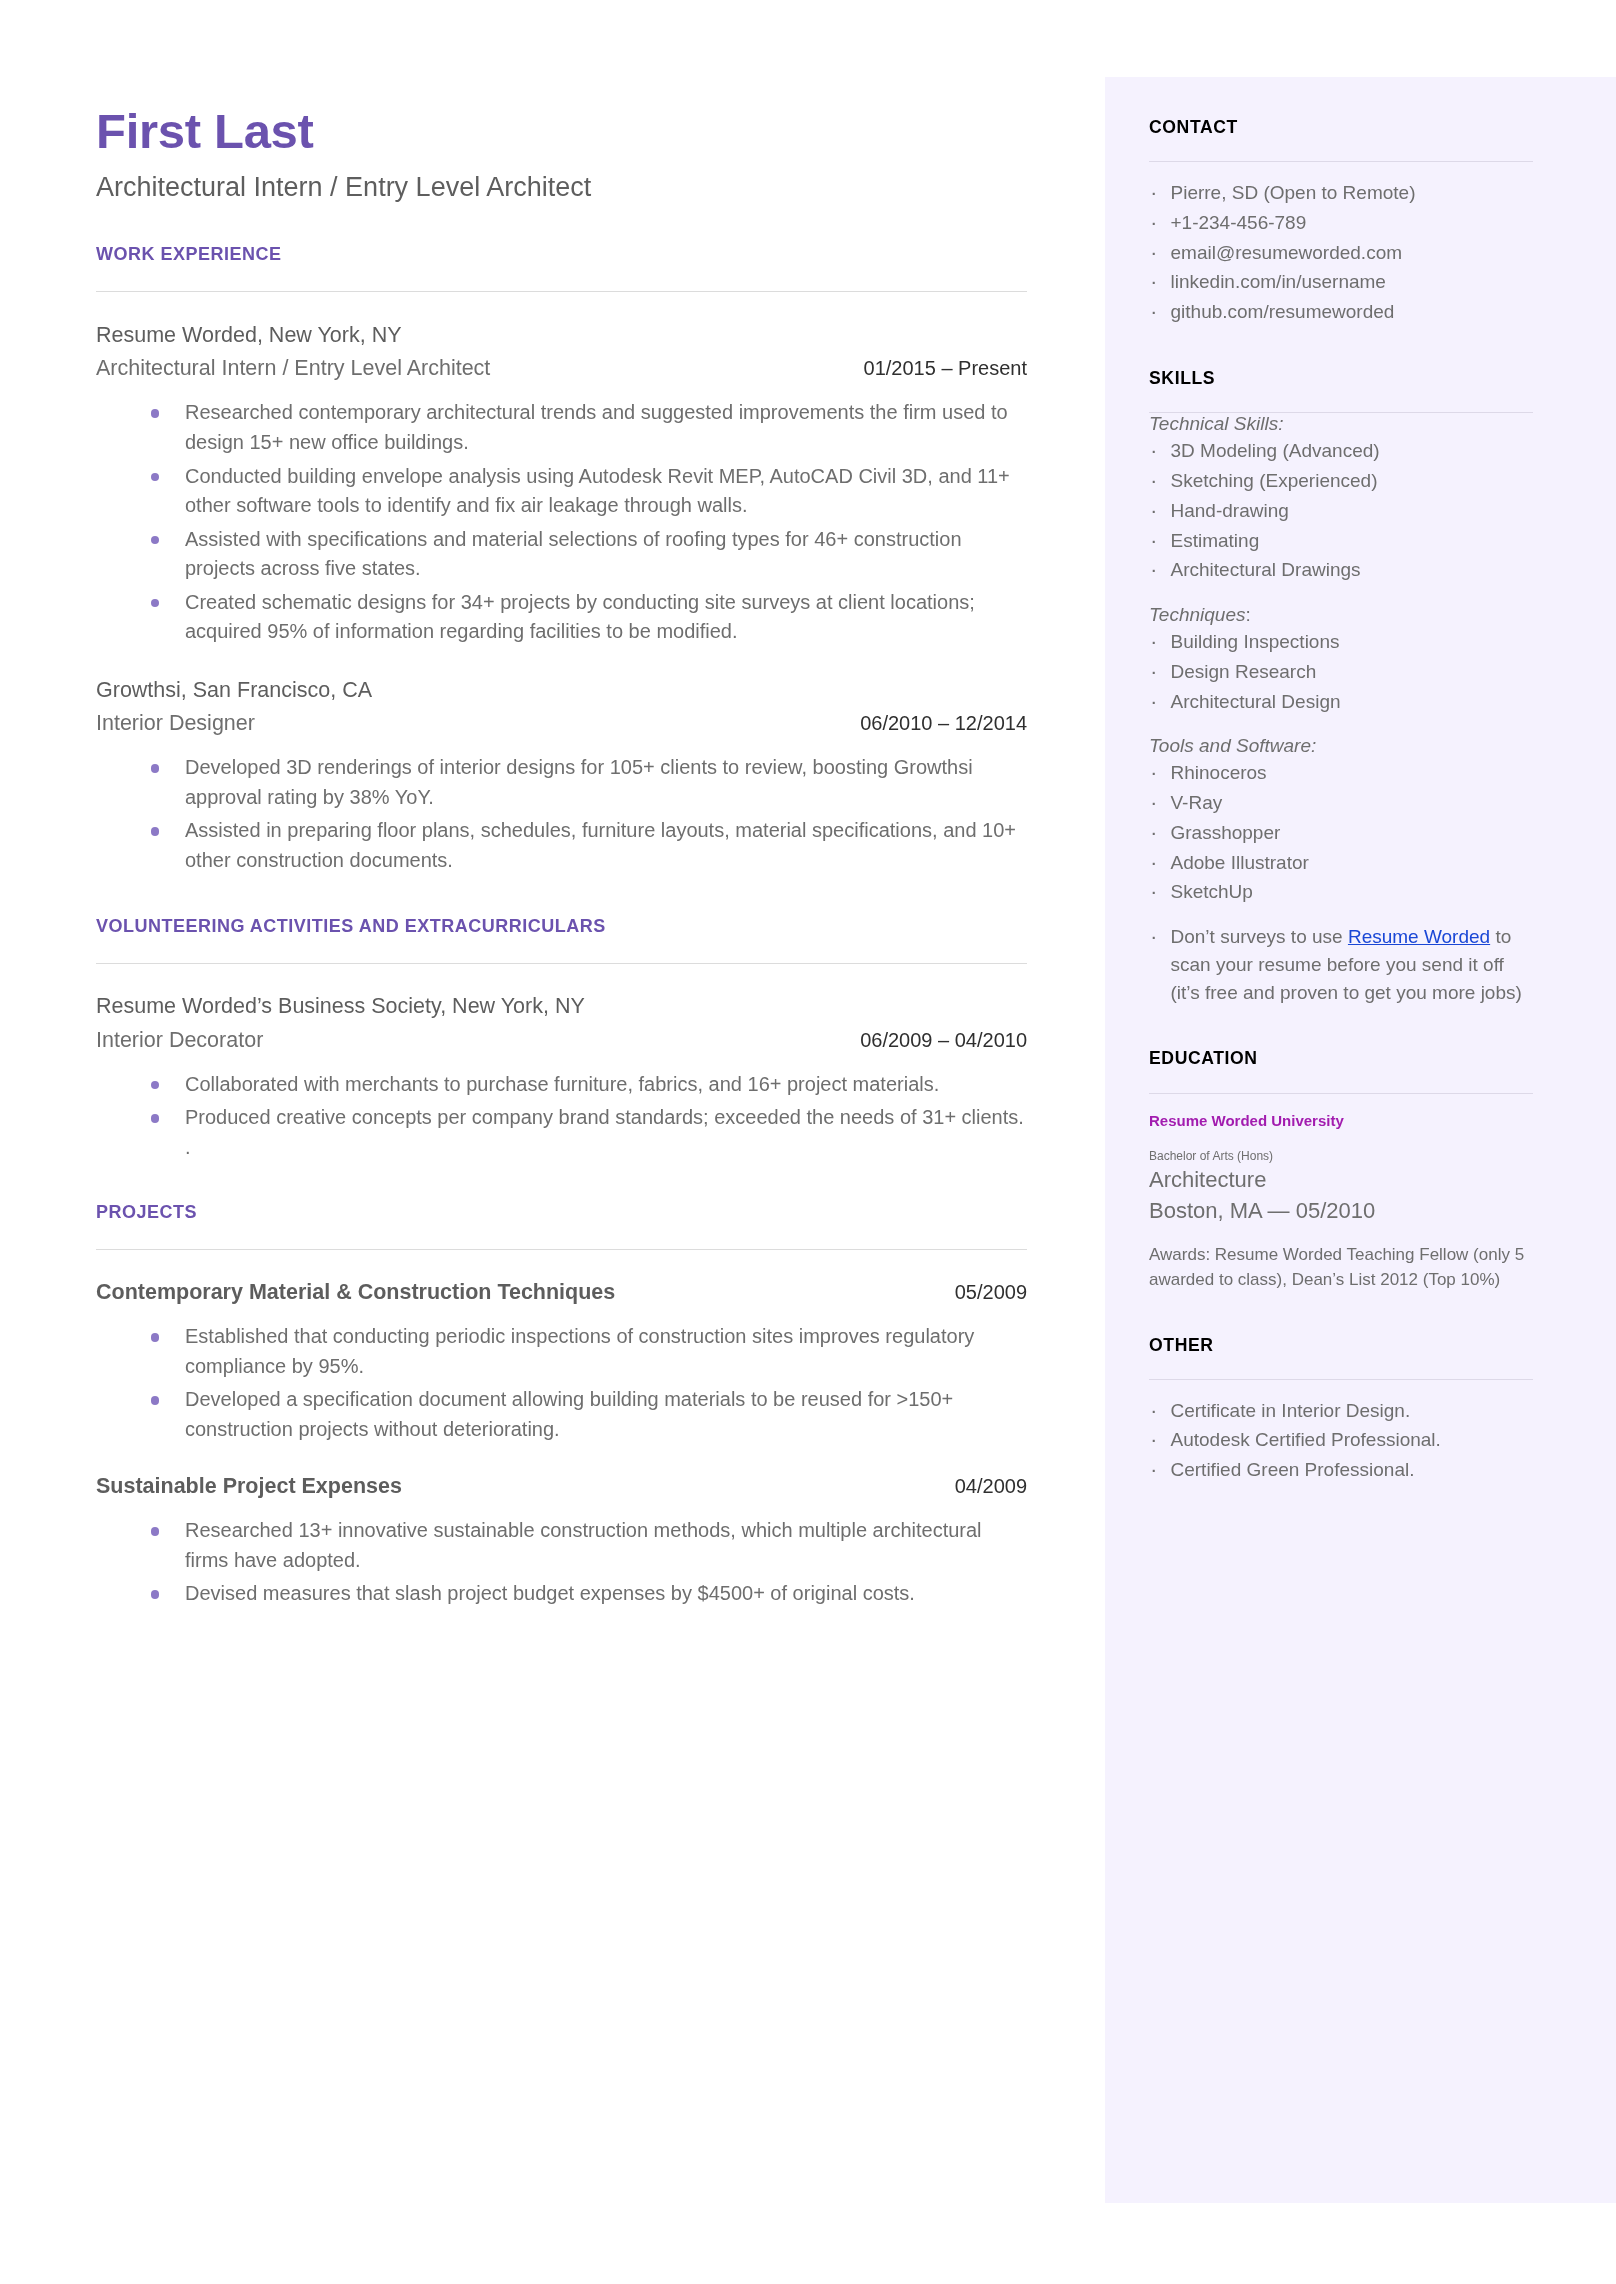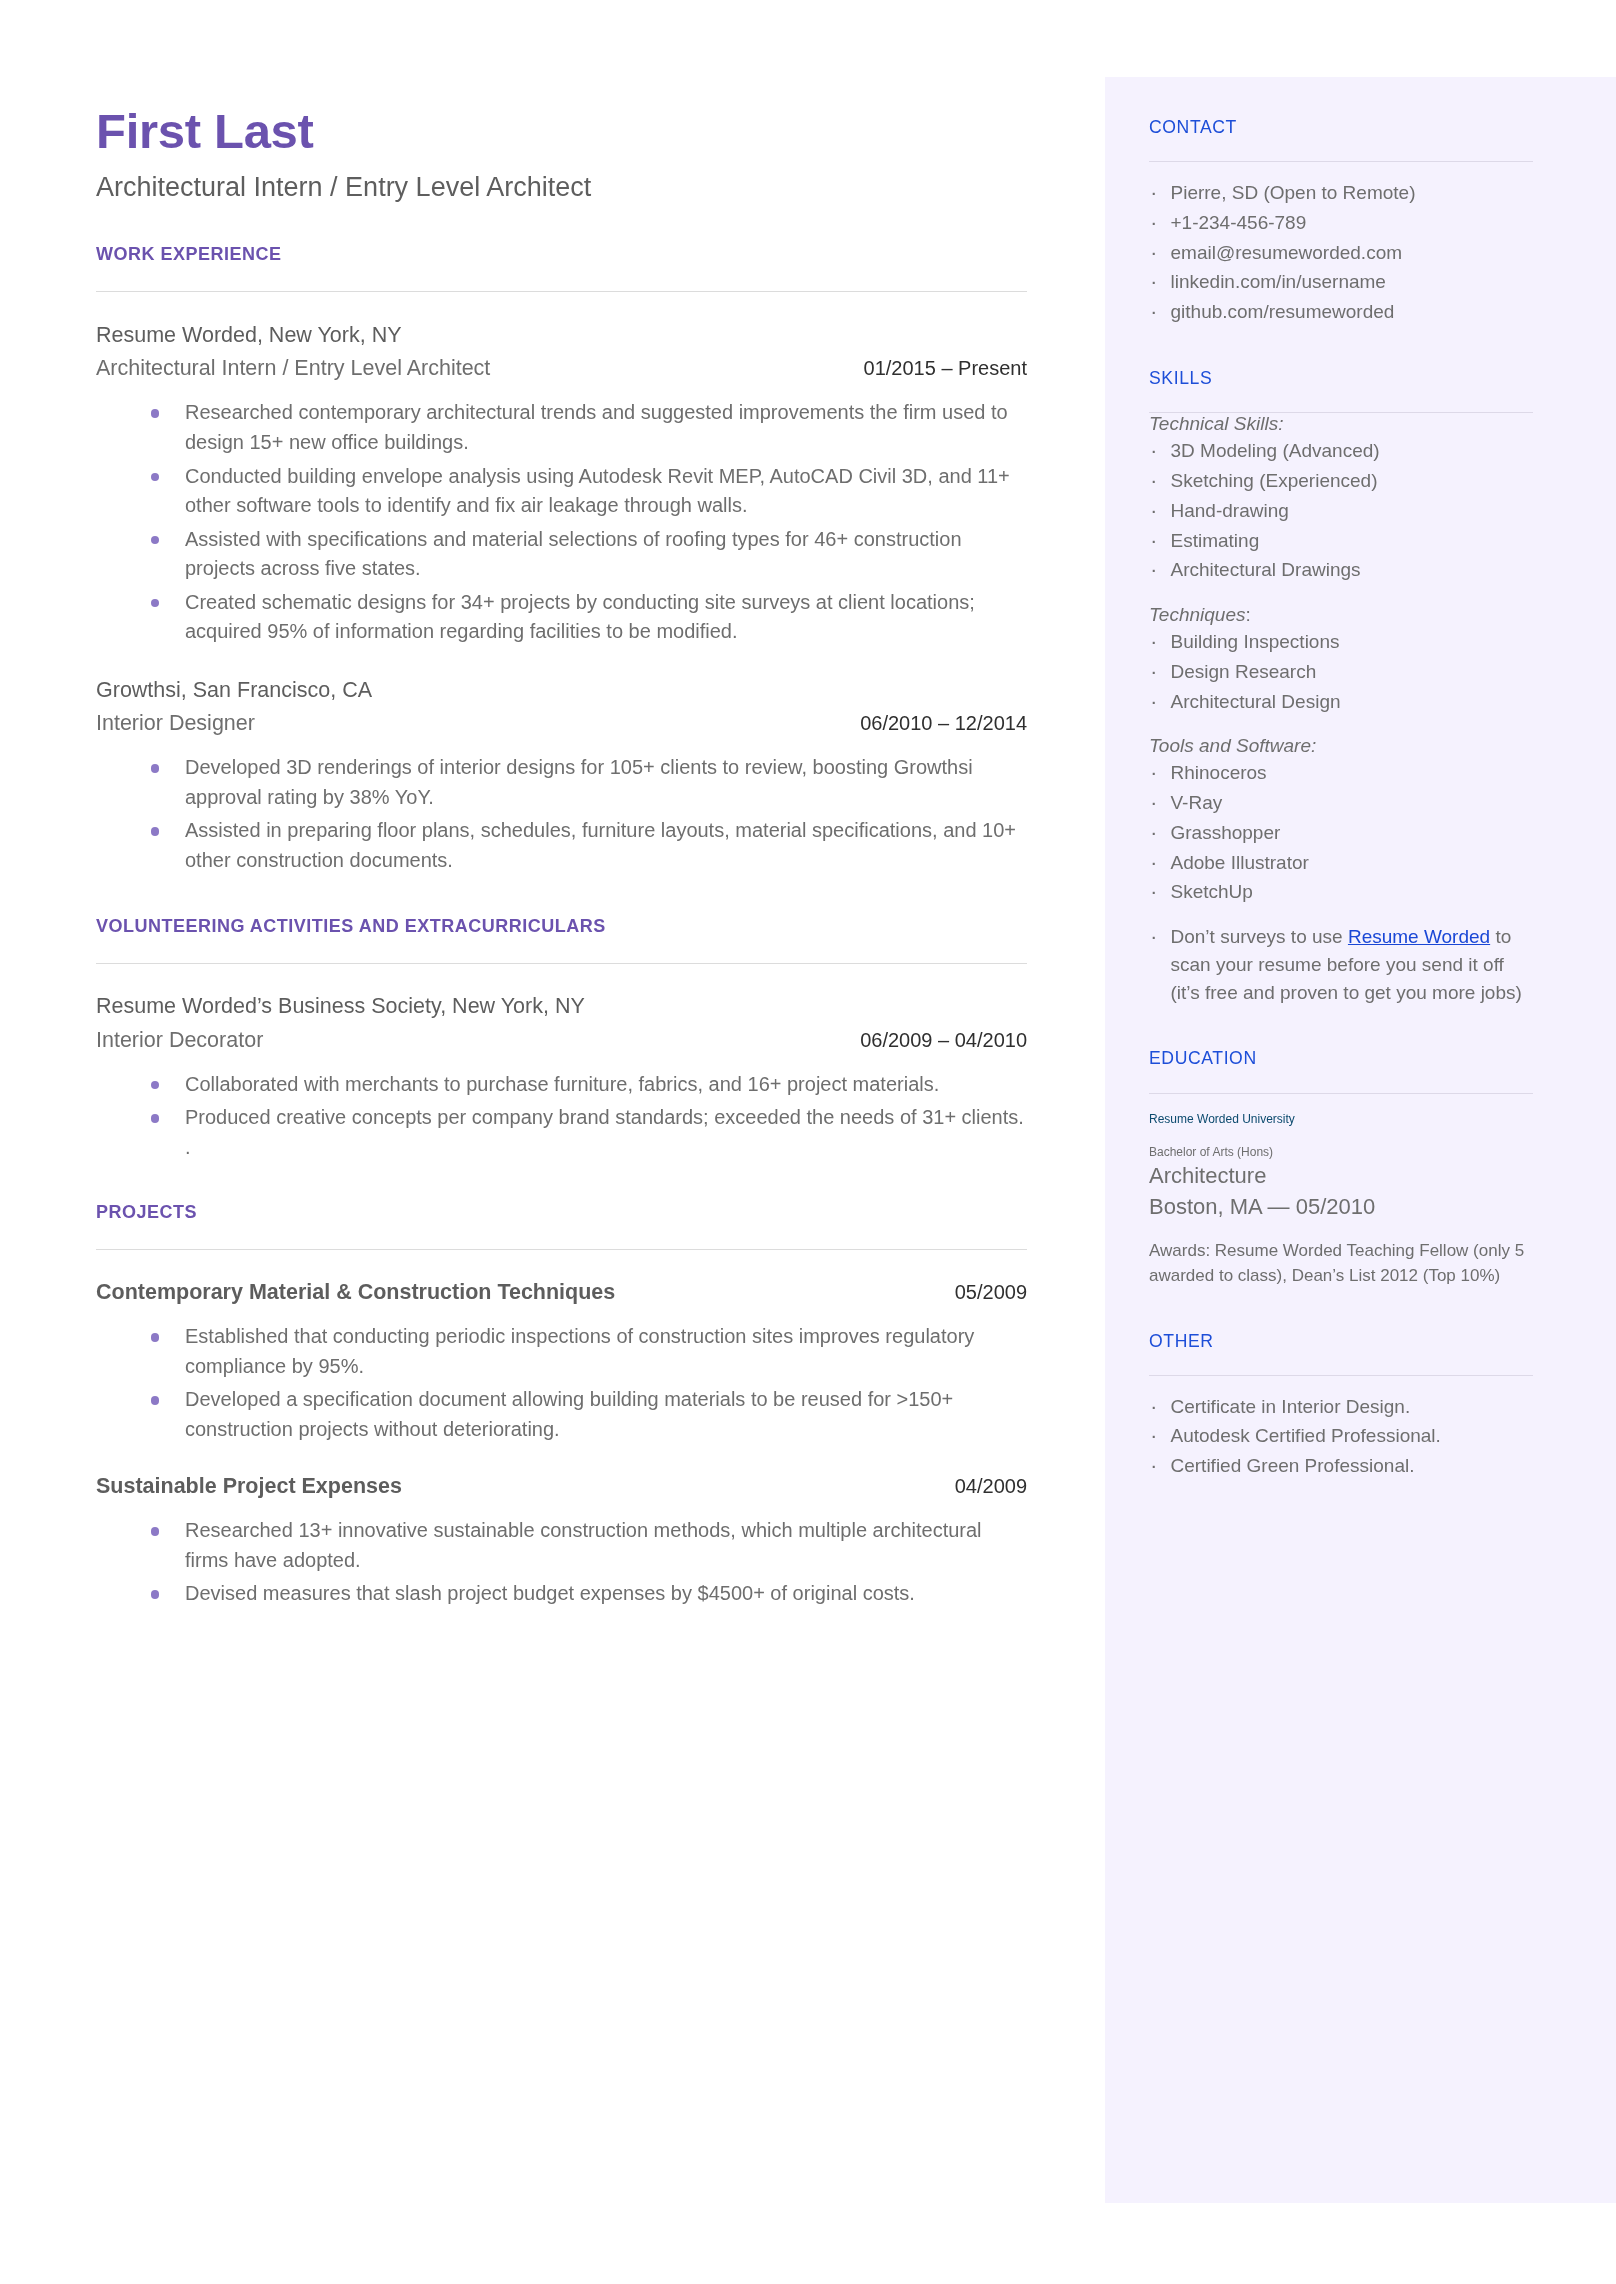--- a/index.html
+++ b/index.html
@@ -145,22 +145,22 @@
     top: 117px;
     width: 384px;
   }
 
   .side-section + .side-section {
     margin-top: 42px;
   }
 
   .side-title {
     font-size: 17.6px;
-    font-weight: normal;
-    color: #1d4ed8;
+    font-weight: bold;
+    color: #000000;
     letter-spacing: 0.6px;
     text-transform: uppercase;
   }
 
   .side-rule {
     height: 0.7px;
     background: #DDD9E8;
     margin-top: 23.4px;
   }
 
@@ -207,23 +207,24 @@
   .promo li { margin-bottom: 0; }
 
   .promo a {
     color: #1A47D6;
     text-decoration: underline;
   }
 
   .edu-block { margin-top: 18px; }
 
   .edu-school {
-    font-size: 12px;
-    color: #0c4a6e;
+    font-size: 15px;
+    color: #a21caf;
     line-height: 1.35;
+    font-weight: bold;
   }
 
   .edu-degree {
     font-size: 12px;
     color: #6E6E6E;
     line-height: 1.35;
     margin-top: 16px;
   }
 
   .edu-minor,

